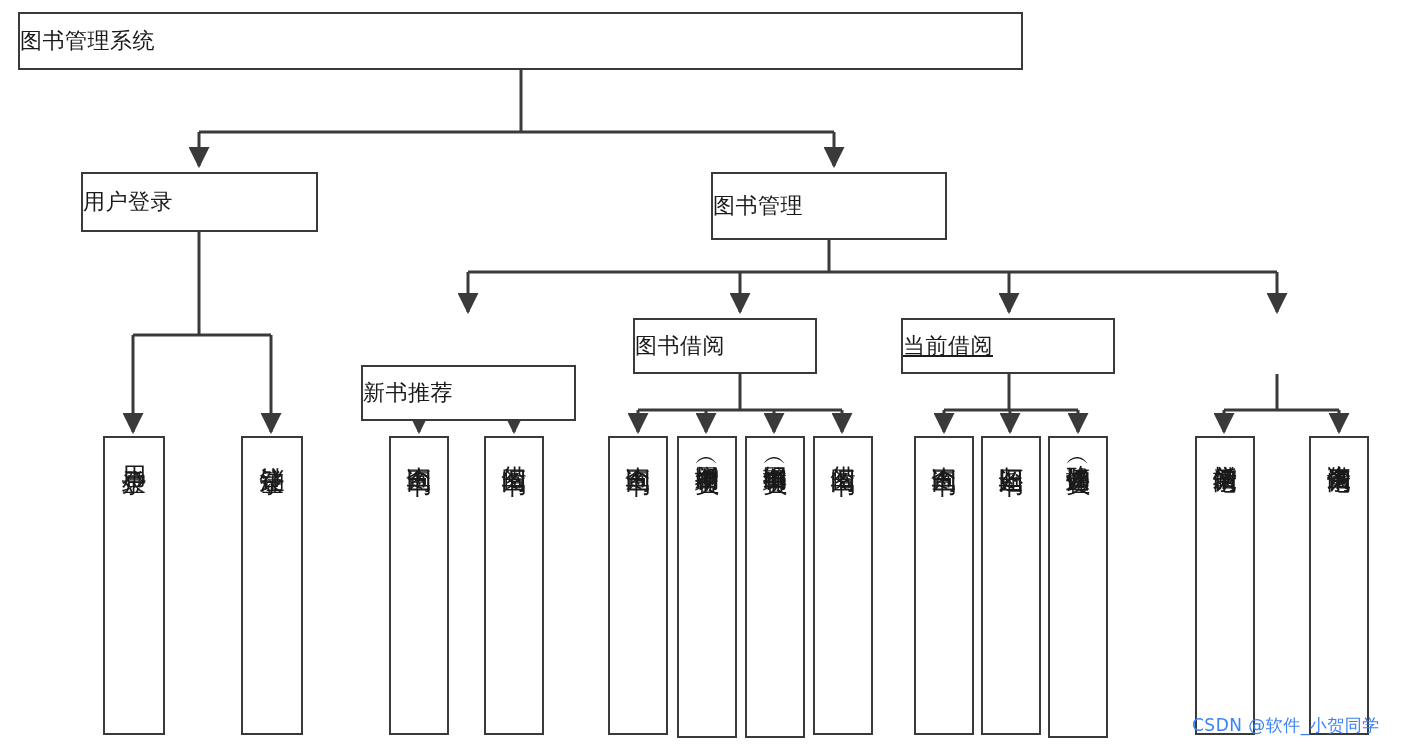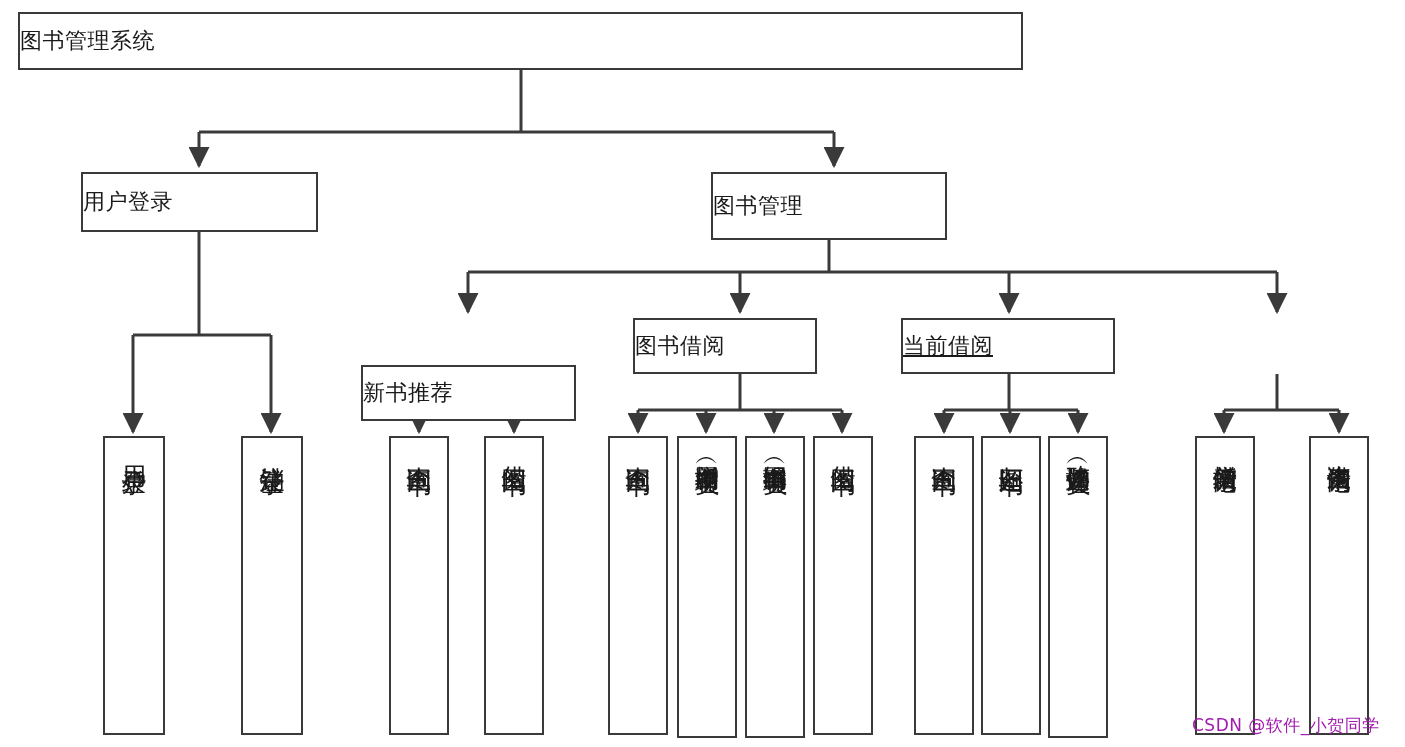--- a/index.html
+++ b/index.html
@@ -61,21 +61,21 @@
   }
   .node.vert.long .node-label {
     font-size: 24px;
     letter-spacing: 1px;
   }
   .watermark {
     position: absolute;
     left: 1192px;
     top: 714px;
     font-size: 17px;
-    color: #a21caf;
+    color: #3b82f6;
     letter-spacing: 0.5px;
     white-space: nowrap;
     z-index: 5;
     font-family: "DejaVu Sans", "Liberation Sans", sans-serif;
   }
 </style>
 </head>
 <body>
 
 <div id="diagram-root">

